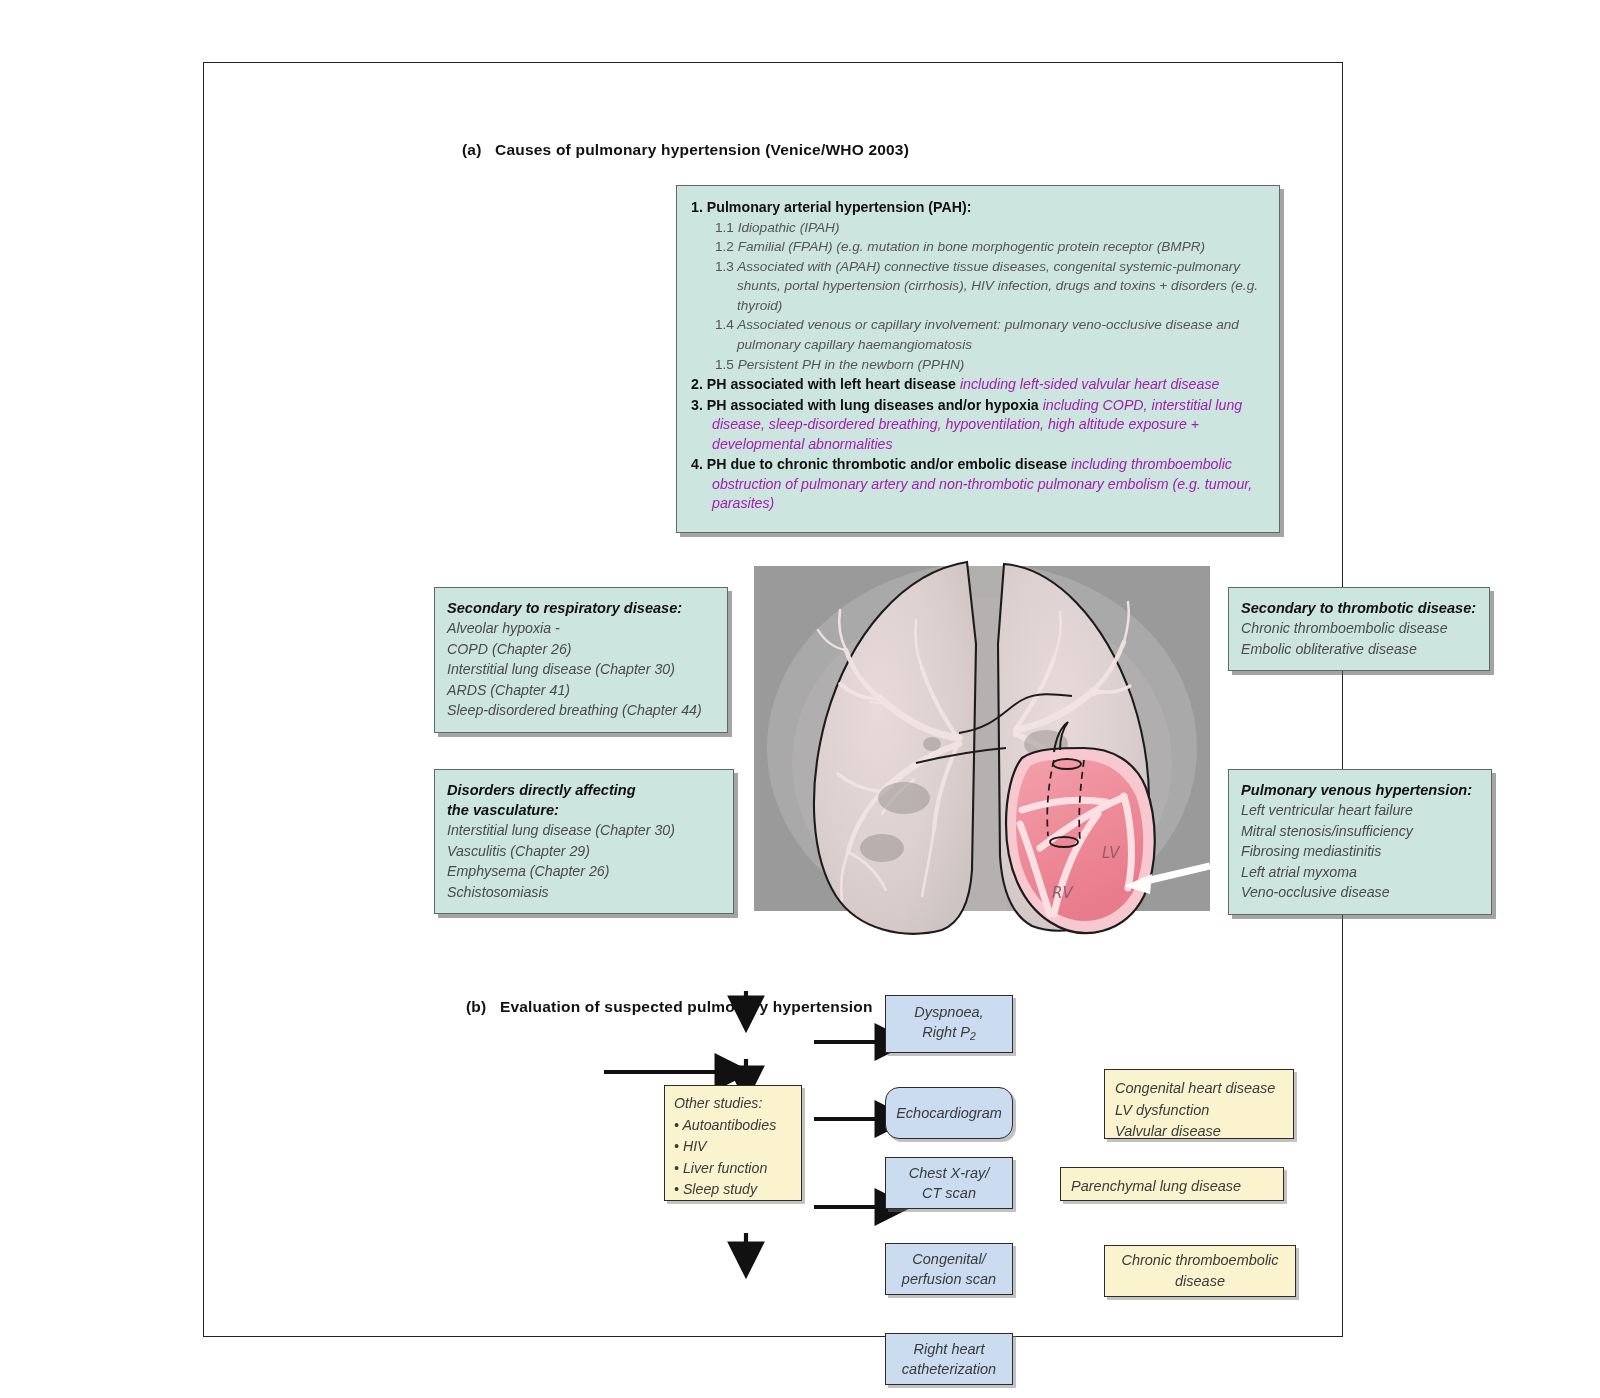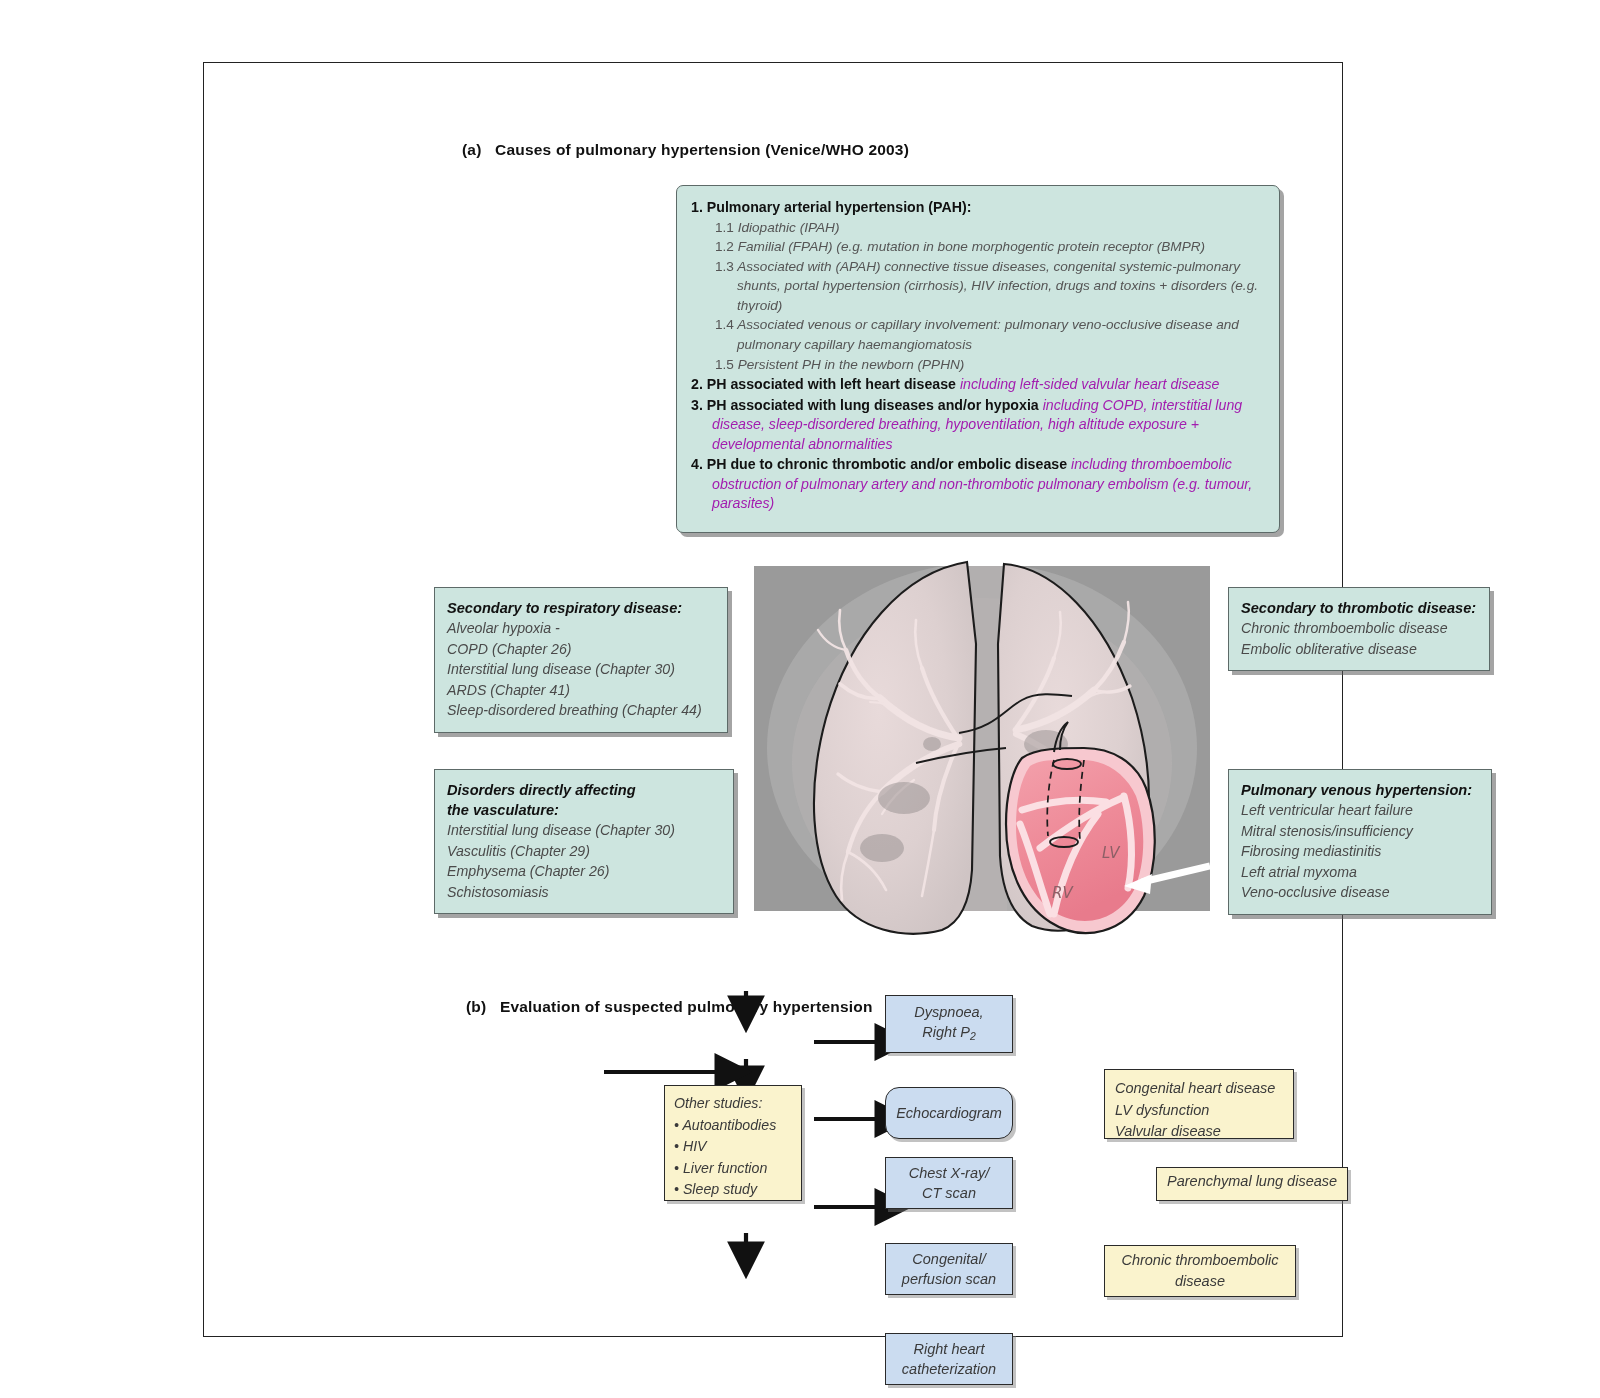--- a/index.html
+++ b/index.html
@@ -14,21 +14,21 @@
   .abs{position:absolute;}
   .sec-title{font-size:15.5px;font-weight:bold;letter-spacing:.2px;color:#111;margin-left:40px;}
 
   
   .teal{background:#cde5df;border:1px solid #5d6a68;box-sizing:border-box;
         box-shadow:4px 4px 0 0 rgba(90,90,90,.55);}
   .teal .hd{font-weight:bold;color:#111;}
   .teal .bd{color:#4a4a4a;}
 
   
-  #classbox{left:472px;top:122px;width:604px;height:348px;padding:12px 14px 10px 14px;border-radius:7px;}
+  #classbox{left:472px;top:122px;width:604px;height:348px;padding:12px 14px 10px 14px;}
   #classbox ol{margin:0;padding:0;list-style:none;}
   #classbox li{margin:0 0 1px 0;}
   .lvl1{font-size:14.2px;line-height:19.5px;font-weight:bold;color:#111;
         text-indent:-21px;padding-left:21px;}
   .lvl1 .norm{font-weight:normal;color:#a21caf;font-style:italic;}
   .lvl2{font-size:13.6px;line-height:19.6px;color:#555;font-style:italic;
         padding-left:22px;text-indent:-22px;margin-left:24px;}
   .lvl2 .num{font-style:normal;}
 
   
@@ -58,21 +58,21 @@
   #fb-echo{left:681px;top:1024px;width:128px;height:52px;border-radius:14px;}
   #fb-cxr{left:681px;top:1094px;width:128px;height:52px;}
   #fb-vq{left:681px;top:1180px;width:128px;height:52px;}
   #fb-rhc{left:681px;top:1270px;width:128px;height:52px;}
   #fb-other{left:460px;top:1022px;width:138px;height:116px;
             background:#faf3cd;border:1px solid #2a2a2a;
             box-shadow:3px 3px 0 0 rgba(120,120,120,.45);
             box-sizing:border-box;padding:7px 9px;font-style:italic;color:#3a3a3a;}
   #fb-other .ln{font-size:14.2px;line-height:21.5px;white-space:nowrap;}
   #fb-cong{left:900px;top:1006px;width:190px;height:70px;}
-  #fb-paren{left:952px;top:1104px;width:192px;height:34px;justify-content:flex-end;}
+  #fb-paren{left:856px;top:1104px;width:224px;height:34px;}
   #fb-ctepd{left:900px;top:1182px;width:192px;height:52px;}
   #flow-svg{left:0;top:0;width:1140px;height:1275px;pointer-events:none;}
   sub{font-size:.72em;vertical-align:-.28em;}
   .lbl-sec-b{left:222px;top:935px;}
   .lbl-sec-a{left:218px;top:78px;}
 </style>
 </head>
 <body>
 
 <div id="frame">

